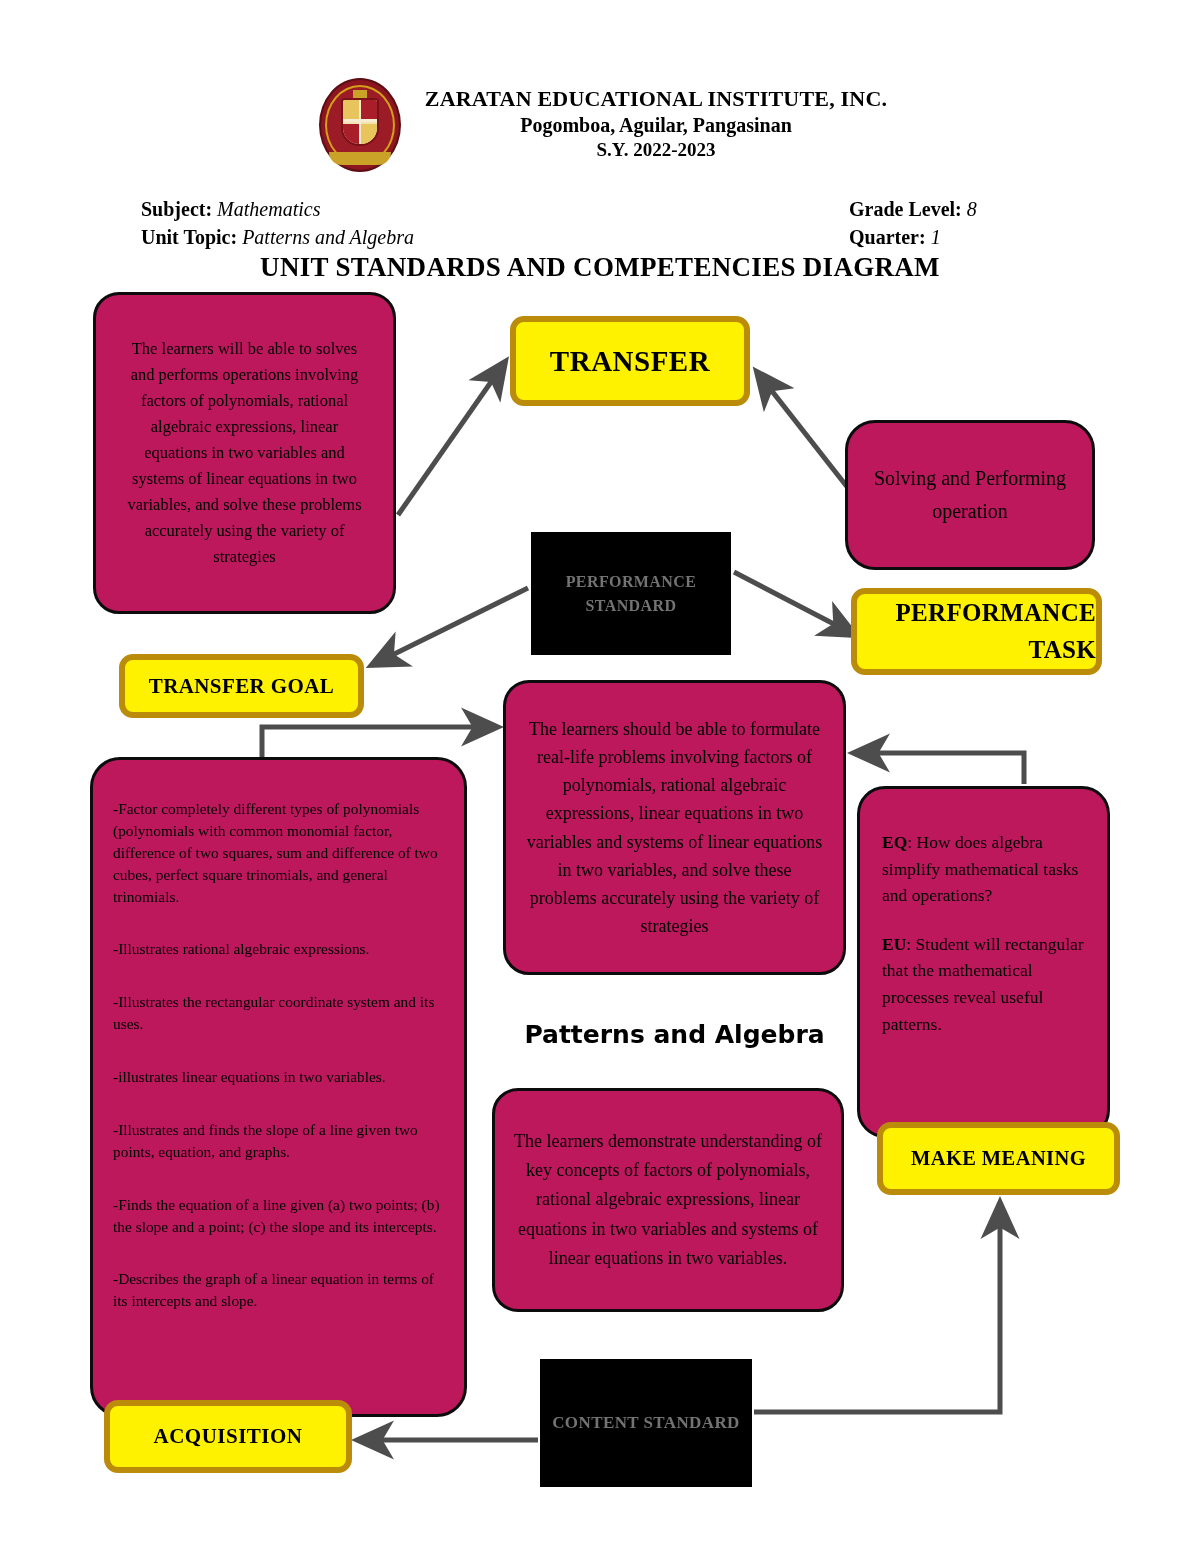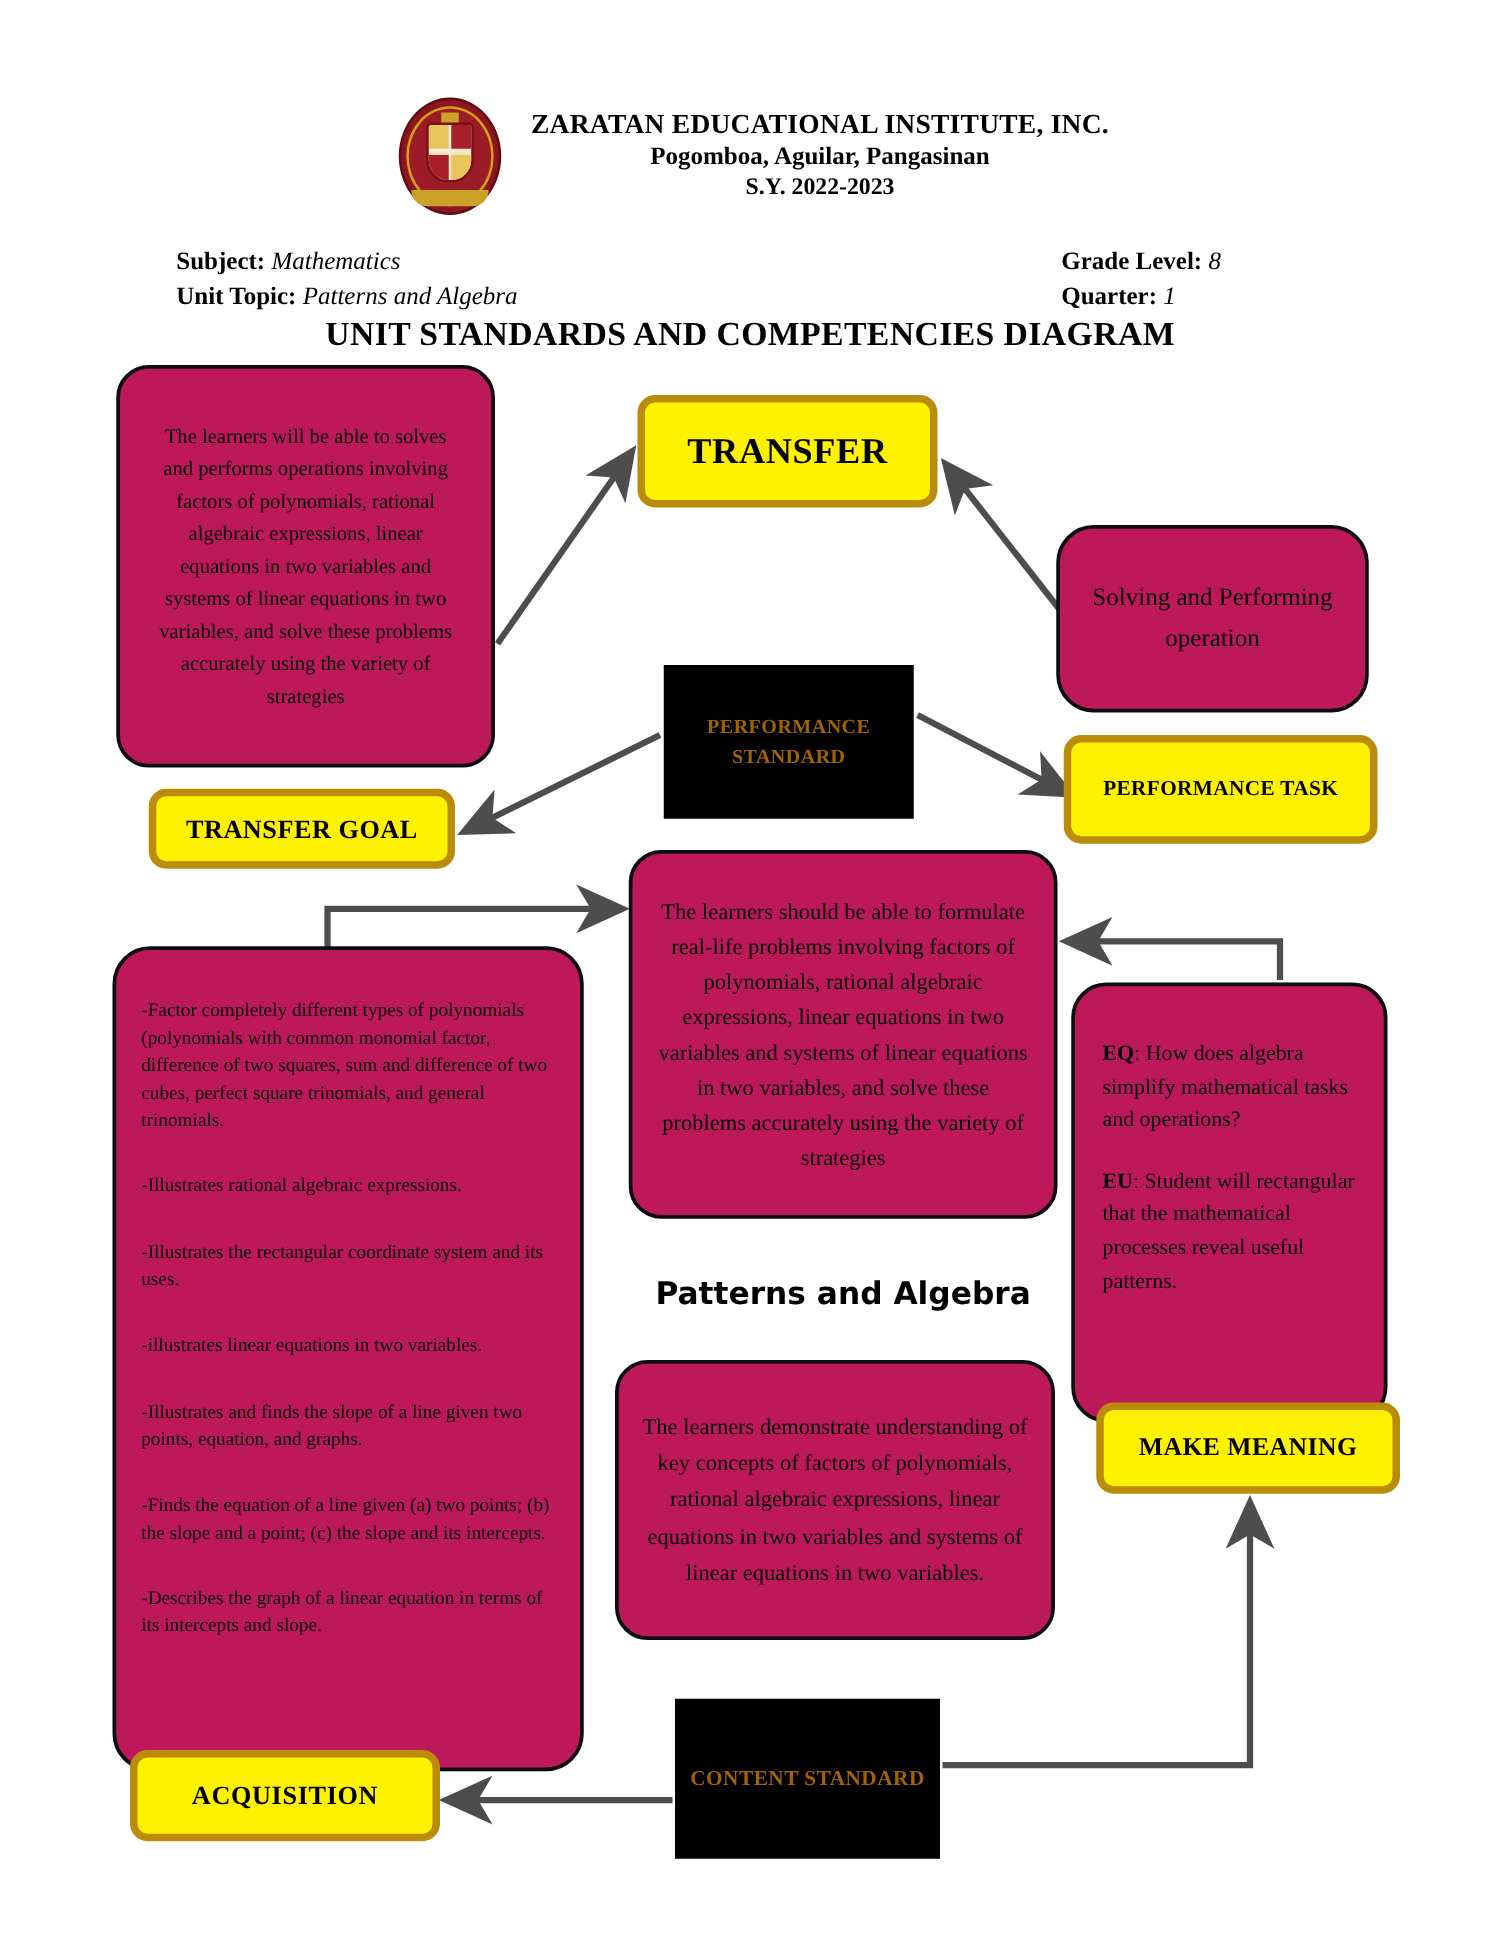--- a/index.html
+++ b/index.html
@@ -140,21 +140,21 @@
     border: 6px solid #BB8B0A;
     border-radius: 14px;
     display: flex;
     align-items: center;
     justify-content: center;
     text-align: center;
     font-weight: bold;
   }
   .box-black {
     background: #000;
-    color: #a16207;
+    color: #737373;
     display: flex;
     align-items: center;
     justify-content: center;
     text-align: center;
     font-weight: bold;
   }
 
   
   #transfer-goal-desc {
     left: 93px; top: 292px; width: 303px; height: 322px;
@@ -169,26 +169,26 @@
     left: 845px; top: 420px; width: 250px; height: 150px;
     font-size: 20px; line-height: 1.65;
     border-radius: 30px;
   }
   #performance-standard {
     left: 531px; top: 532px; width: 200px; height: 123px;
     font-size: 16px; line-height: 1.5;
     letter-spacing: .4px;
   }
   #transfer-goal-badge {
-    left: 119px; top: 631px; width: 245px; height: 64px;
+    left: 119px; top: 654px; width: 245px; height: 64px;
     font-size: 21px; letter-spacing: .4px;
   }
   #performance-task {
     left: 851px; top: 588px; width: 251px; height: 87px;
-    font-size: 17px; line-height: 1.45; letter-spacing: .3px; text-align: right;
+    font-size: 25px; line-height: 1.45; letter-spacing: .3px; text-align: right;
   }
   #content-standard-desc {
     left: 503px; top: 680px; width: 343px; height: 295px;
     padding: 16px 20px;
     font-size: 18px; line-height: 1.56;
   }
   #competencies {
     left: 90px; top: 757px; width: 377px; height: 660px;
     padding: 38px 22px 24px 20px;
     font-size: 15.4px; line-height: 1.42;

